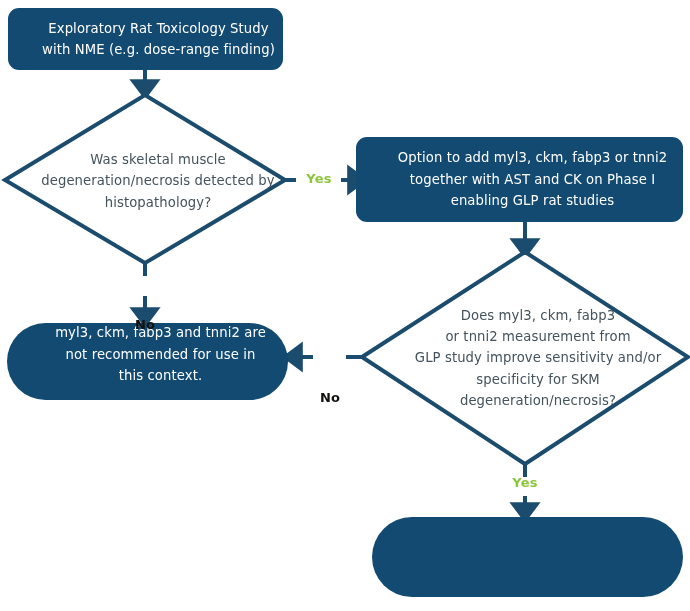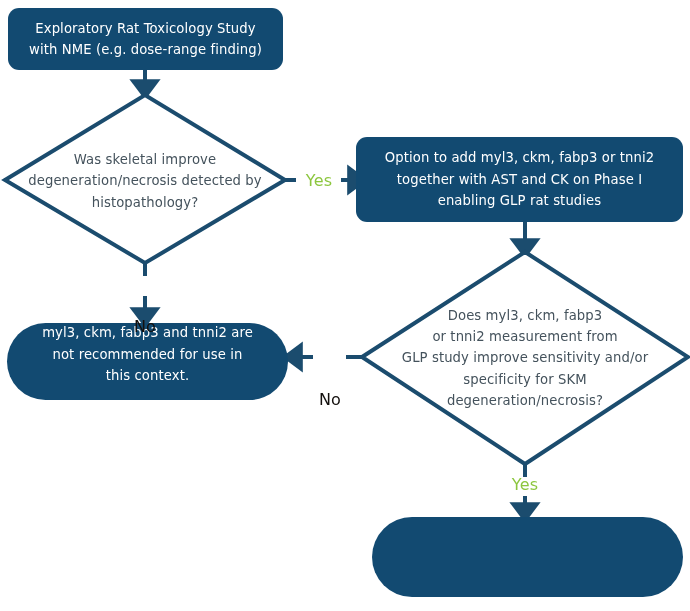--- a/index.html
+++ b/index.html
@@ -26,42 +26,43 @@
     height: 611px;
   }
   .node-text {
     position: absolute;
     display: flex;
     align-items: center;
     justify-content: center;
     text-align: center;
     box-sizing: border-box;
     pointer-events: none;
+    margin-left: 13px;
   }
   .node-text > span {
     display: block;
     width: 100%;
     white-space: pre-line;
   }
   .filled-node {
     color: #ffffff;
     font-size: 13.2px;
     line-height: 1.62;
     letter-spacing: 0.1px;
   }
   .diamond-node {
     color: #44525c;
     font-size: 13.2px;
     line-height: 1.62;
     letter-spacing: 0.1px;
   }
   .edge-label {
     position: absolute;
-    font-size: 16px;
-    font-weight: normal;
+    font-size: 13px;
+    font-weight: bold;
     letter-spacing: 0.2px;
     text-align: center;
     white-space: nowrap;
     pointer-events: none;
   }
   .edge-label.yes { color: #8cc63e; }
   .edge-label.no  { color: #14100e; margin-top: 42px; }
 
   .hit {
     position: absolute;
@@ -126,21 +127,21 @@
 
     <rect x="372" y="517" width="311" height="80" rx="40" ry="40" fill="#124A71"></rect>
   </svg>
 
   <div class="node-text filled-node" style="left:8px; top:8px; width:275px; height:62px; padding:0 14px;">
     <span>Exploratory Rat Toxicology Study
 with NME (e.g. dose-range finding)</span>
   </div>
 
   <div class="node-text diamond-node" style="left:20px; top:142px; width:250px; height:78px;">
-    <span>Was skeletal improve
+    <span>Was skeletal muscle
 degeneration/necrosis detected by
 histopathology?</span>
   </div>
 
   <div class="node-text filled-node" style="left:356px; top:137px; width:327px; height:85px; padding:14px 10px;">
     <span>Option to add myl3, ckm, fabp3 or tnni2
 together with AST and CK on Phase I
 enabling GLP rat studies</span>
   </div>
 

